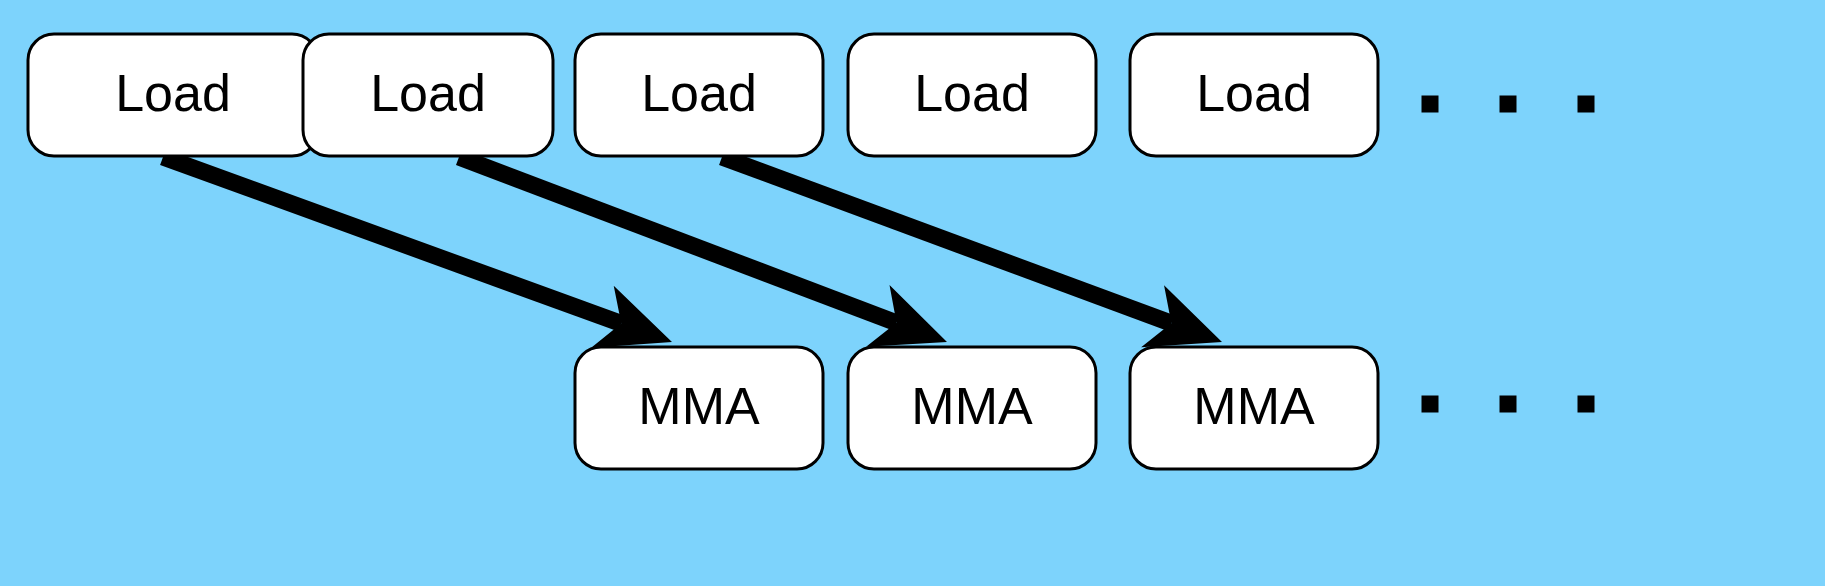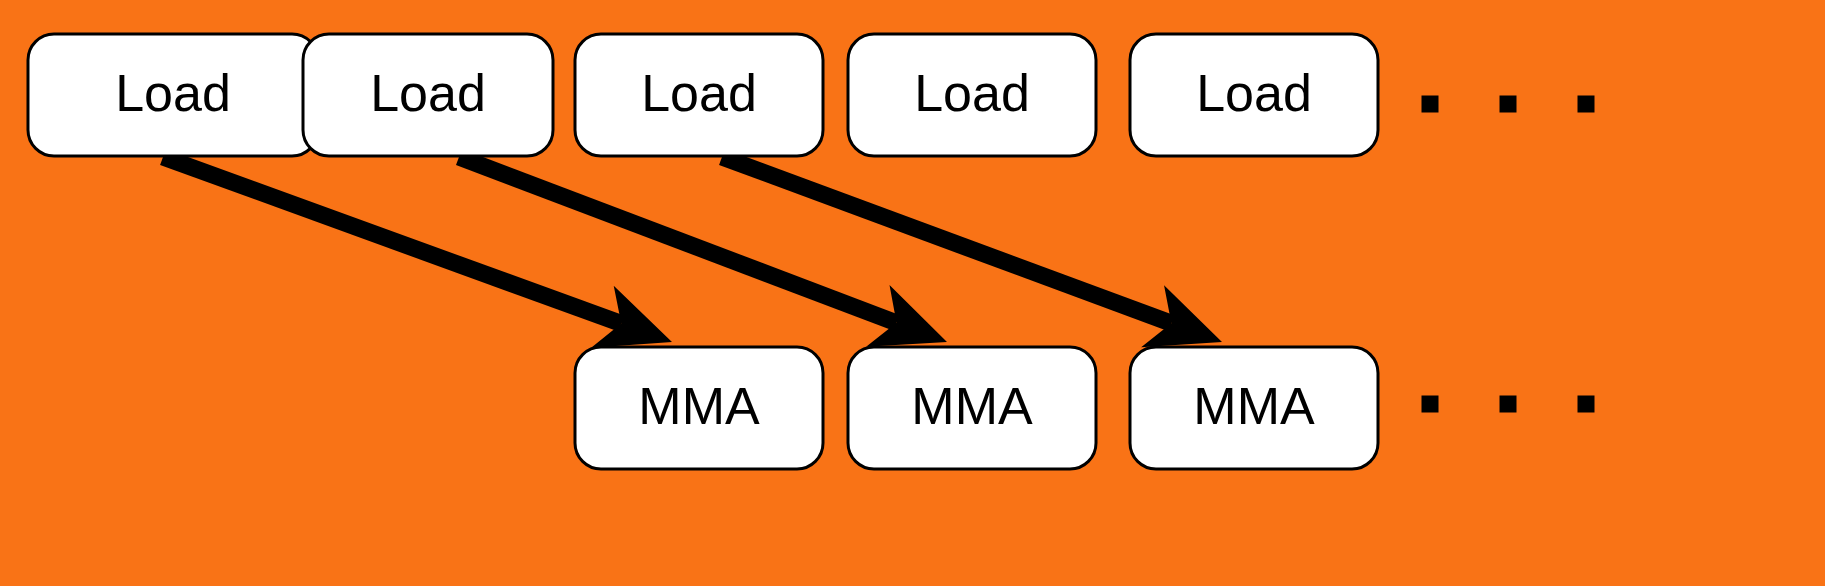--- a/index.html
+++ b/index.html
@@ -10,21 +10,21 @@
   body {
     width: 1825px;
     height: 586px;
     font-family: "Liberation Sans", sans-serif;
     overflow: hidden;
   }
   #diagram-root {
     position: relative;
     width: 1825px;
     height: 586px;
-    background: #f97316;
+    background: #7dd3fc;
   }
   svg.canvas {
     position: absolute;
     top: 0;
     left: 0;
     width: 1825px;
     height: 586px;
     display: block;
   }
   .node-rect {

